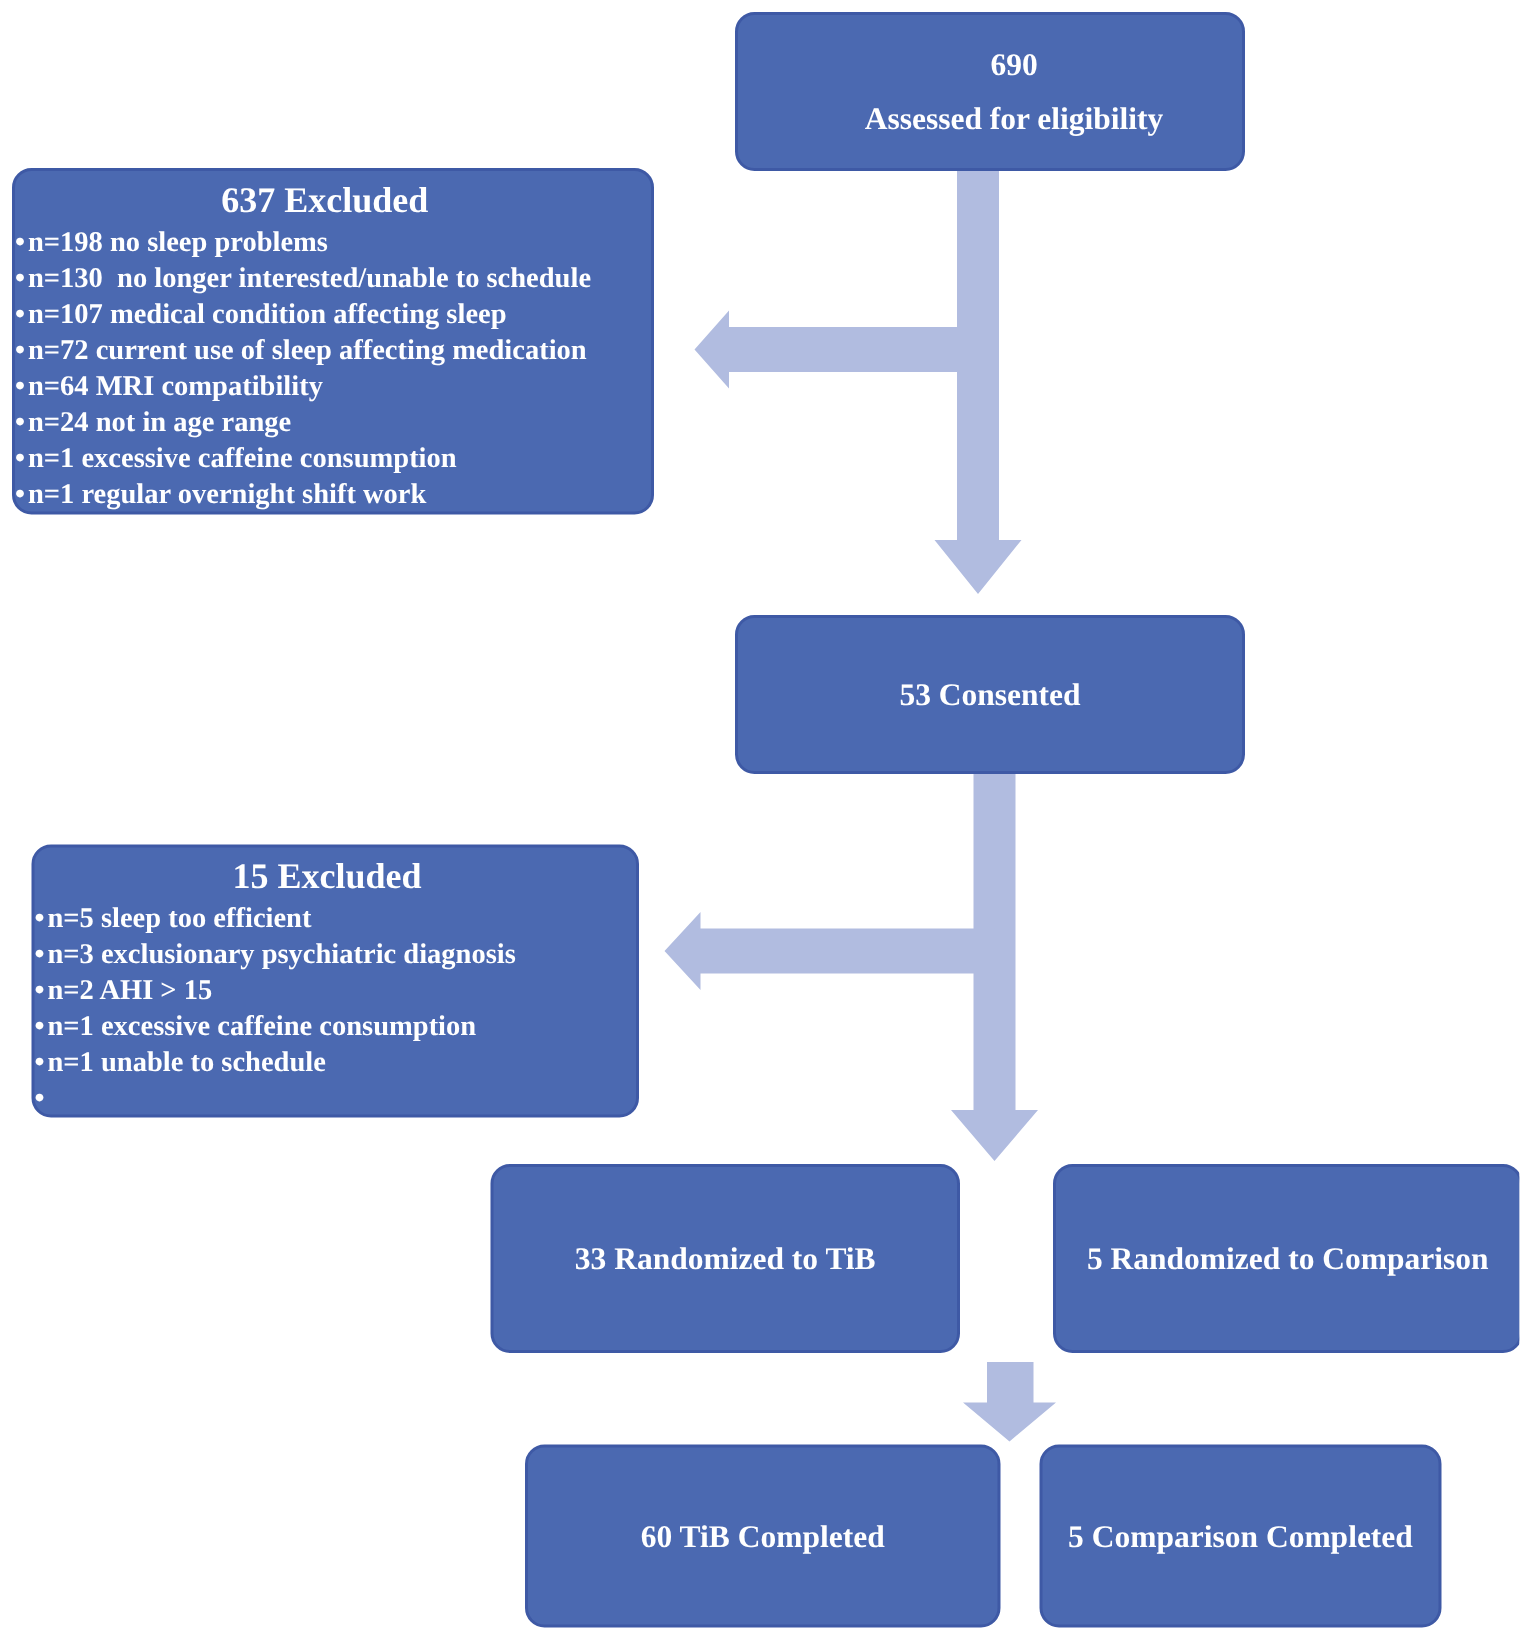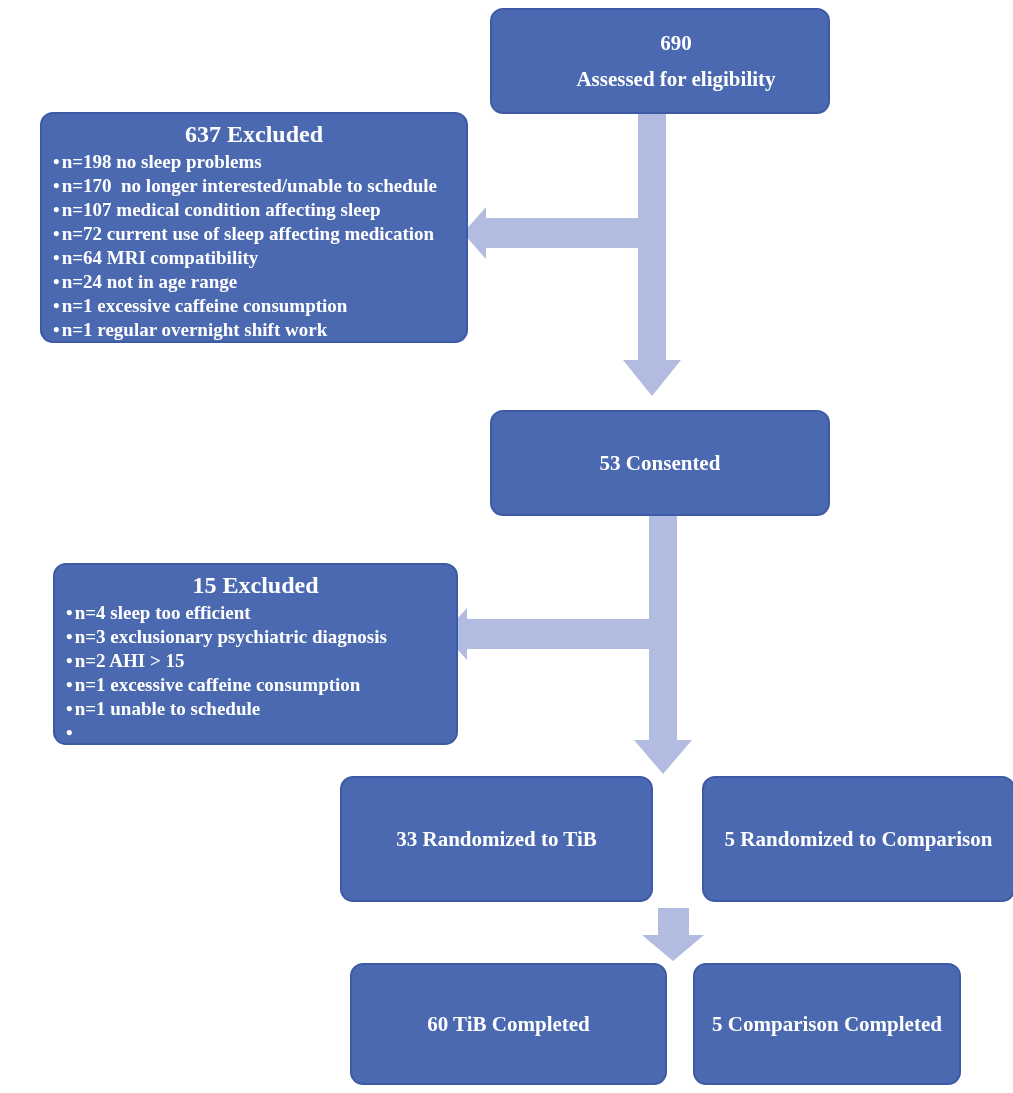--- a/index.html
+++ b/index.html
@@ -29,21 +29,21 @@
     color: var(--text, #ffffff);
   }
   .center {
     display: flex;
     flex-direction: column;
     align-items: center;
     justify-content: center;
     text-align: center;
   }
   .label { font-size: 21px; line-height: 36px; white-space: nowrap; }
-  .ex-box { padding: 5px 11px 0 11px; margin-left: 32px; }
+  .ex-box { padding: 5px 11px 0 0; }
   .ex-title { text-align: center; font-size: 24px; line-height: 31px; }
   .bullets { font-size: 19px; }
   .bullet-line { display: flex; line-height: 24px; white-space: pre; }
   .bullet-glyph { margin-right: 2px; flex: none; }
 </style>
 </head>
 <body>
 
 <div class="canvas">
 
@@ -57,47 +57,47 @@
 
   <div class="box center" style="left:490px; top:8px; width:340px; height:106px;padding-left:32px;">
     <div class="label">690</div>
     <div class="label">Assessed for eligibility</div>
   </div>
 
   <div class="box ex-box" style="left:8px; top:112px; width:428px; height:231px;">
     <div class="ex-title">637 Excluded</div>
     <div class="bullets">
       <div class="bullet-line"><span class="bullet-glyph">•</span><span>n=198 no sleep problems</span></div>
-      <div class="bullet-line"><span class="bullet-glyph">•</span><span>n=170  no longer interested/unable to schedule</span></div>
+      <div class="bullet-line"><span class="bullet-glyph">•</span><span>n=130  no longer interested/unable to schedule</span></div>
       <div class="bullet-line"><span class="bullet-glyph">•</span><span>n=107 medical condition affecting sleep</span></div>
       <div class="bullet-line"><span class="bullet-glyph">•</span><span>n=72 current use of sleep affecting medication</span></div>
       <div class="bullet-line"><span class="bullet-glyph">•</span><span>n=64 MRI compatibility</span></div>
       <div class="bullet-line"><span class="bullet-glyph">•</span><span>n=24 not in age range</span></div>
       <div class="bullet-line"><span class="bullet-glyph">•</span><span>n=1 excessive caffeine consumption</span></div>
       <div class="bullet-line"><span class="bullet-glyph">•</span><span>n=1 regular overnight shift work</span></div>
     </div>
   </div>
 
   <div class="box center" style="left:490px; top:410px; width:340px; height:106px;justify-content:center;">
     <div class="label">53 Consented</div>
   </div>
 
   <div class="box ex-box" style="left:21px; top:563px; width:405px; height:182px;">
     <div class="ex-title">15 Excluded</div>
     <div class="bullets">
-      <div class="bullet-line"><span class="bullet-glyph">•</span><span>n=4 sleep too efficient</span></div>
+      <div class="bullet-line"><span class="bullet-glyph">•</span><span>n=5 sleep too efficient</span></div>
       <div class="bullet-line"><span class="bullet-glyph">•</span><span>n=3 exclusionary psychiatric diagnosis</span></div>
       <div class="bullet-line"><span class="bullet-glyph">•</span><span>n=2 AHI &gt; 15</span></div>
       <div class="bullet-line"><span class="bullet-glyph">•</span><span>n=1 excessive caffeine consumption</span></div>
       <div class="bullet-line"><span class="bullet-glyph">•</span><span>n=1 unable to schedule</span></div>
       <div class="bullet-line"><span class="bullet-glyph">•</span></div>
     </div>
   </div>
 
-  <div class="box center" style="left:340px; top:776px; width:313px; height:126px;">
+  <div class="box center" style="left:327px; top:776px; width:313px; height:126px;">
     <div class="label">33 Randomized to TiB</div>
   </div>
 
   <div class="box center" style="left:682px; top:776px; width:313px; height:126px;margin-left:20px;">
     <div class="label">5 Randomized to Comparison</div>
   </div>
 
   <div class="box center" style="left:350px; top:963px; width:317px; height:122px;">
     <div class="label">60 TiB Completed</div>
   </div>

